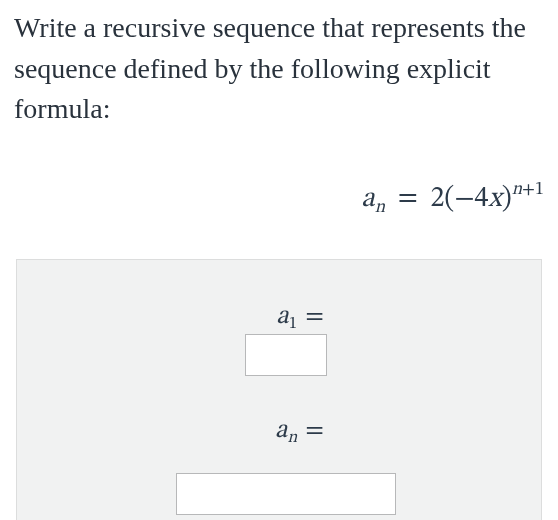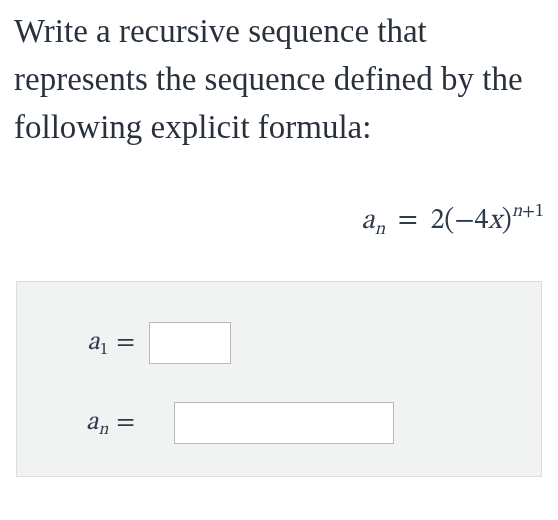--- a/index.html
+++ b/index.html
@@ -9,21 +9,21 @@
     font-family: "Times New Roman", Georgia, serif;
     color: #2d3b4a;
     width: 558px;
     background: #fff;
   }
   .container {
     width: 558px;
     padding: 8px 14px 0 14px;
   }
   .prompt {
-    font-size: 33px;
+    font-size: 28px;
     line-height: 1.45;
     color: #29323c;
     font-family: Georgia, "Times New Roman", serif;
   }
   .formula-area {
     text-align: right;
     margin: 48px 0 40px 0;
   }
   .math {
     font-family: "Cambria Math", "STIX Two Math", "Latin Modern Math", Georgia, serif;
@@ -54,20 +54,21 @@
   .answer-box {
     background: #f1f2f2;
     border: 1px solid #dcdddd;
     margin: 0 2px;
     padding: 40px 28px 24px 28px;
   }
   .row {
     display: flex;
     align-items: center;
     margin-bottom: 38px;
+    flex-direction: column;
   }
   .row:last-child { margin-bottom: 8px; gap: 25px; }
   .lhs {
     font-size: 26px;
     min-width: 90px;
     text-align: right;
   }
   .lhs .sub2 {
     font-size: 17px;
     vertical-align: -5px;

